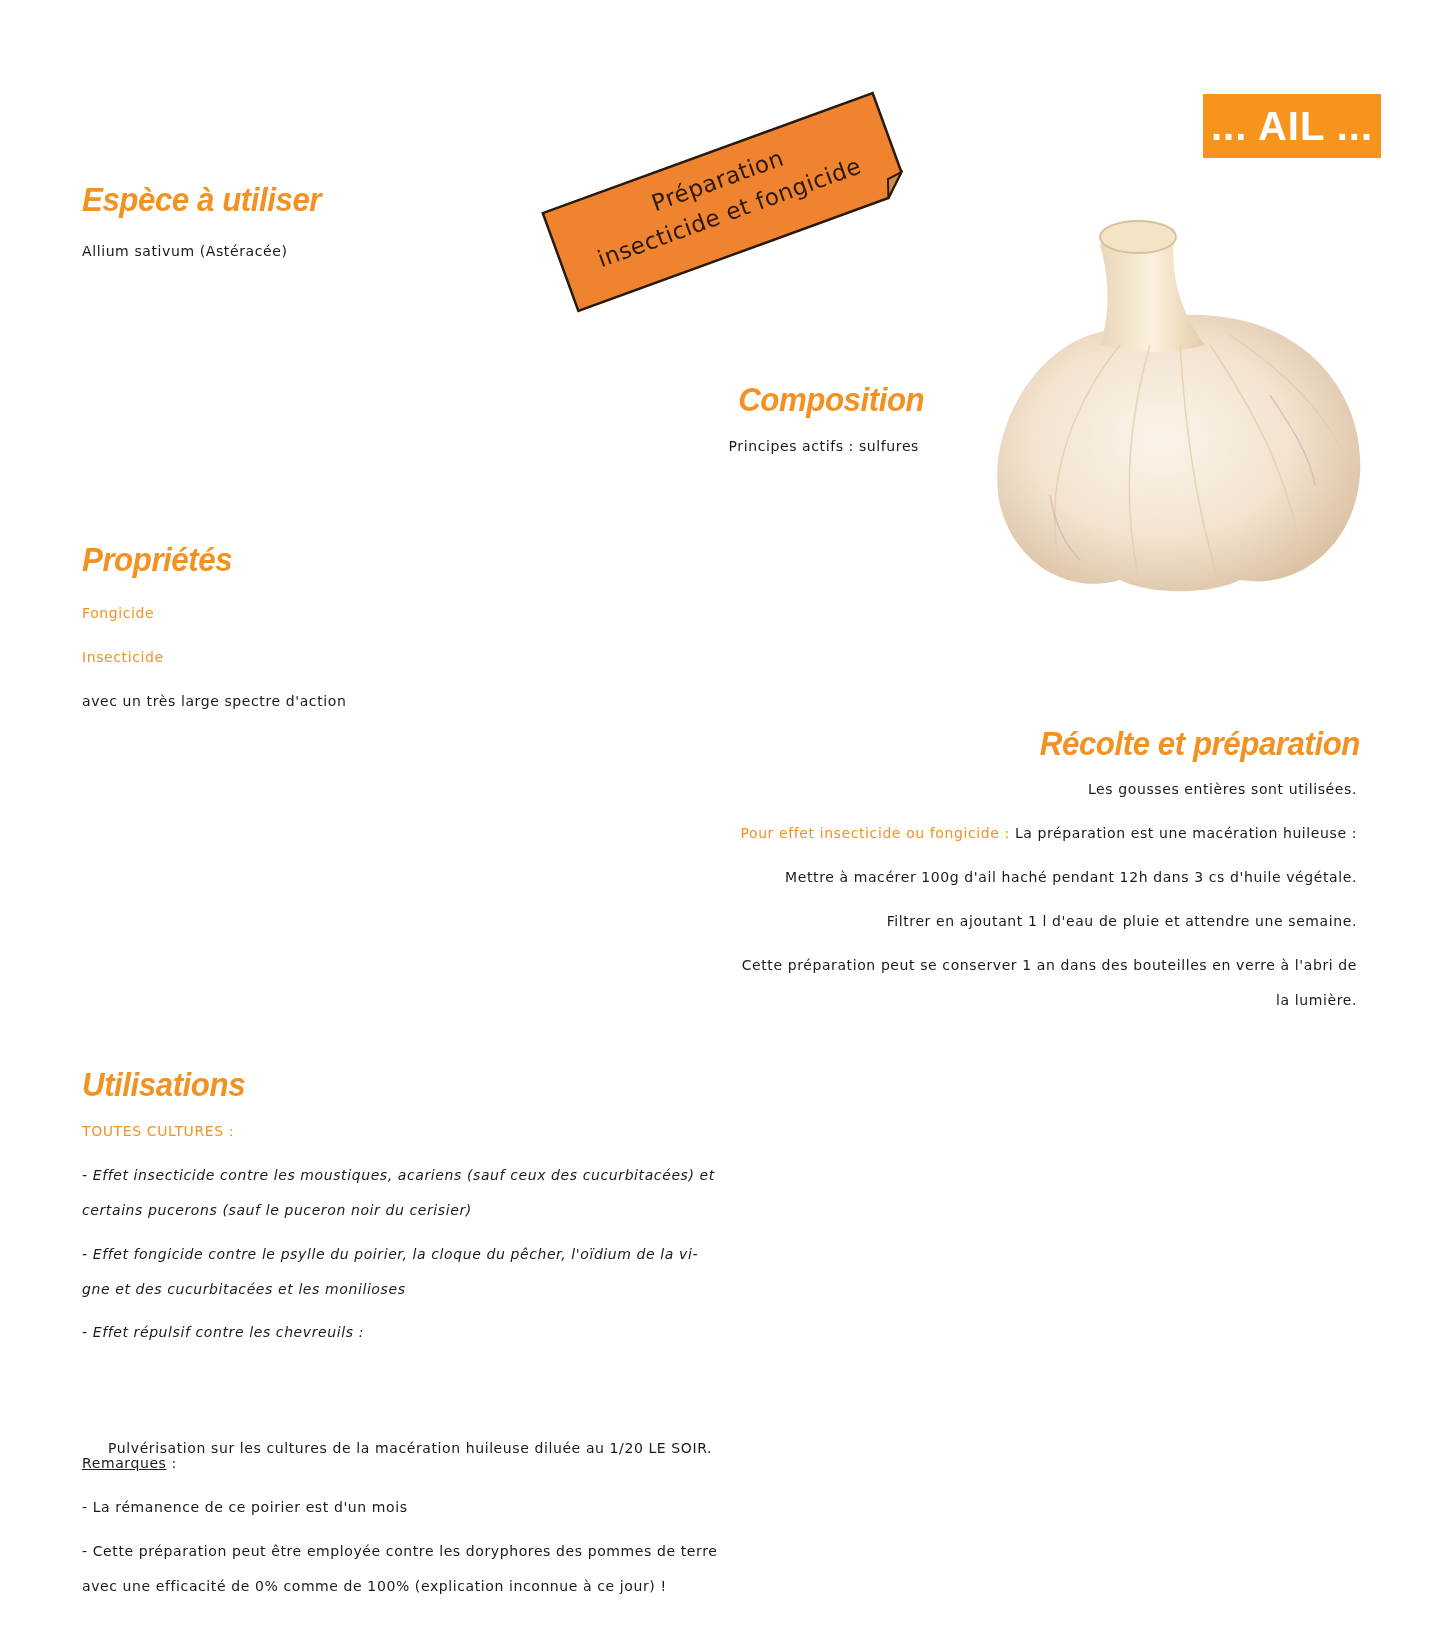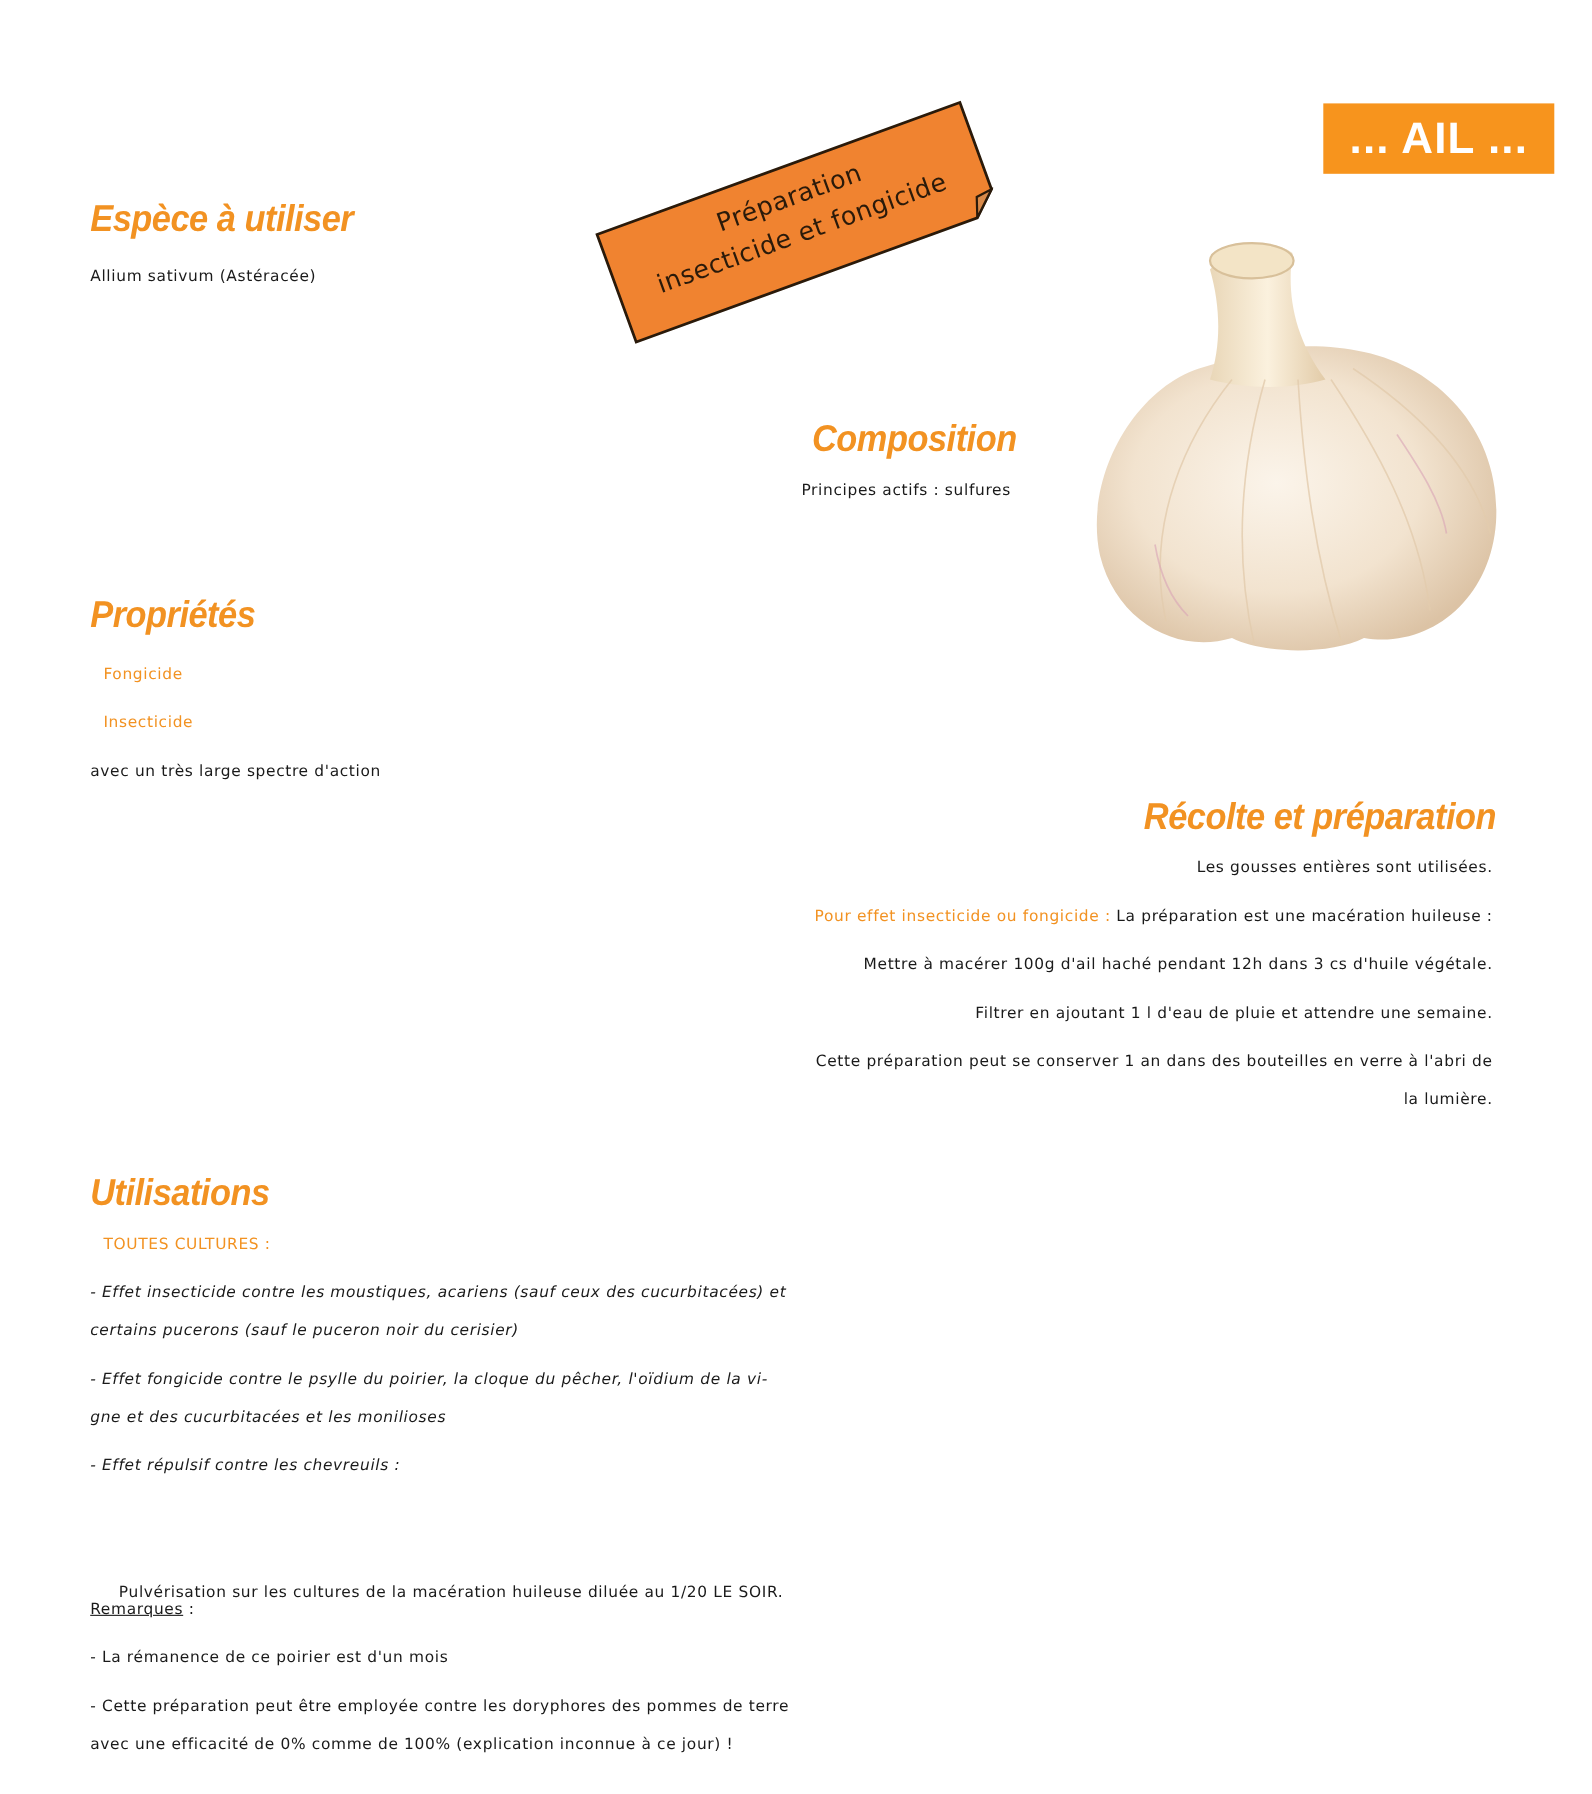--- a/index.html
+++ b/index.html
@@ -10,27 +10,27 @@
     .abs { position: absolute; }
     .heading {
       font-family: "Liberation Sans", sans-serif;
       font-weight: bold; font-style: italic;
       color: #f29222; font-size: 34px; letter-spacing: -0.5px;
       transform: scaleX(0.92); transform-origin: left center;
       white-space: nowrap;
     }
     .heading.right { transform-origin: right center; text-align: right; }
     .body-text { font-size: 14px; letter-spacing: 0.6px; white-space: nowrap; }
-    .orange { color: #f29222; margin-left: 12px; }
+    .orange { color: #f29222; }
     .italic { font-style: italic; }
     .right { text-align: right; }
 
     
     .title-badge {
-      left: 1203px; top: 94px; width: 210px; height: 64px;
+      left: 1203px; top: 94px; width: 178px; height: 64px;
       background: #f7941d; color: #ffffff;
       display: flex; align-items: center; justify-content: center;
       font-family: "Liberation Sans", sans-serif; font-weight: bold;
       font-size: 40px; letter-spacing: 1px;
     }
 
     
     .sticky {
       left: 548px; top: 148px; width: 355px; height: 108px;
       transform: rotate(-20deg); transform-origin: center;

